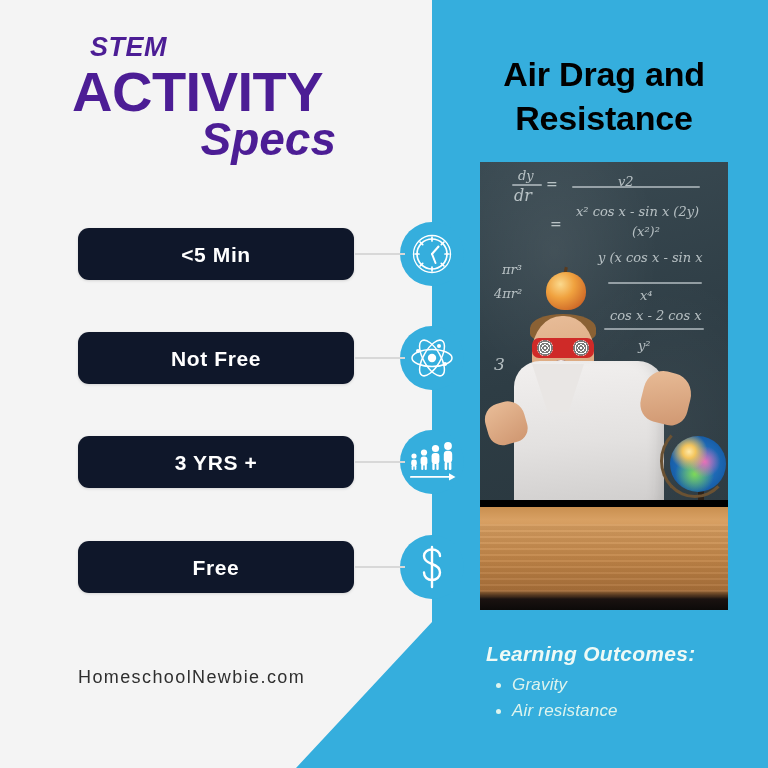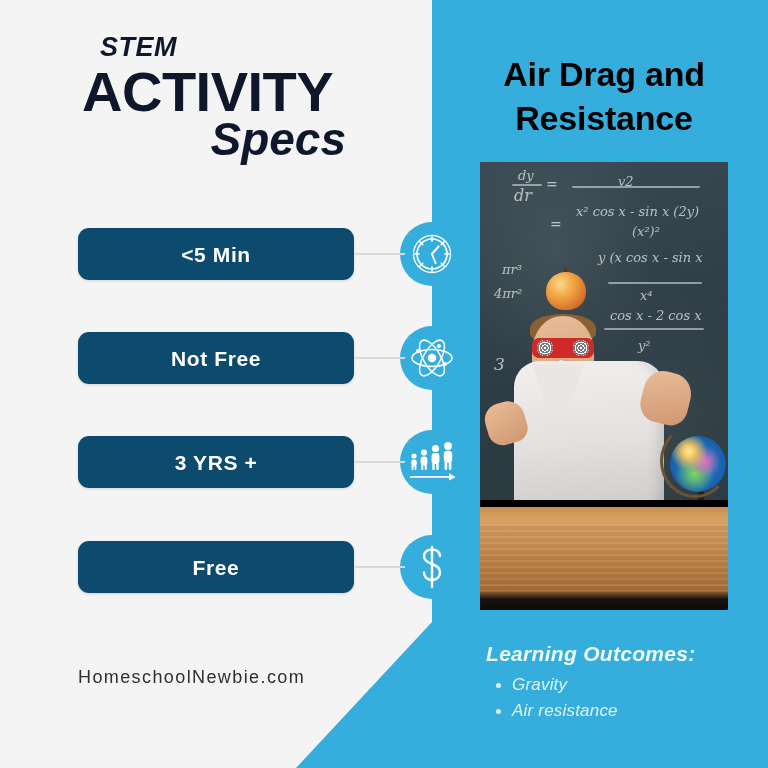--- a/index.html
+++ b/index.html
@@ -42,25 +42,25 @@
     height: 64px;
     border-radius: 50%;
     background: #35aedd;
     left: 400px;
     z-index: 2;
   }
 
   
   .heading {
     position: absolute;
-    left: 82px;
+    left: 72px;
     top: 34px;
     width: 268px;
     z-index: 4;
-    color: #0f172a;
+    color: #4c1d95;
     user-select: none;
   }
   .heading .stem {
     display: block;
     font-size: 27px;
     font-weight: bold;
     font-style: italic;
     letter-spacing: 0.5px;
     line-height: 1;
     text-align: left;
@@ -93,21 +93,21 @@
     z-index: 3;
     height: 64px;
   }
   .spec-pill {
     position: absolute;
     left: 78px;
     top: 6px;
     width: 276px;
     height: 52px;
     border-radius: 11px;
-    background: #0c4a6e;
+    background: #0f172a;
     box-shadow: 0 1px 3px rgba(0,0,0,0.13);
     display: flex;
     align-items: center;
     justify-content: center;
     box-sizing: border-box;
   }
   .spec-pill-label {
     color: #ffffff;
     font-size: 21px;
     font-weight: bold;

